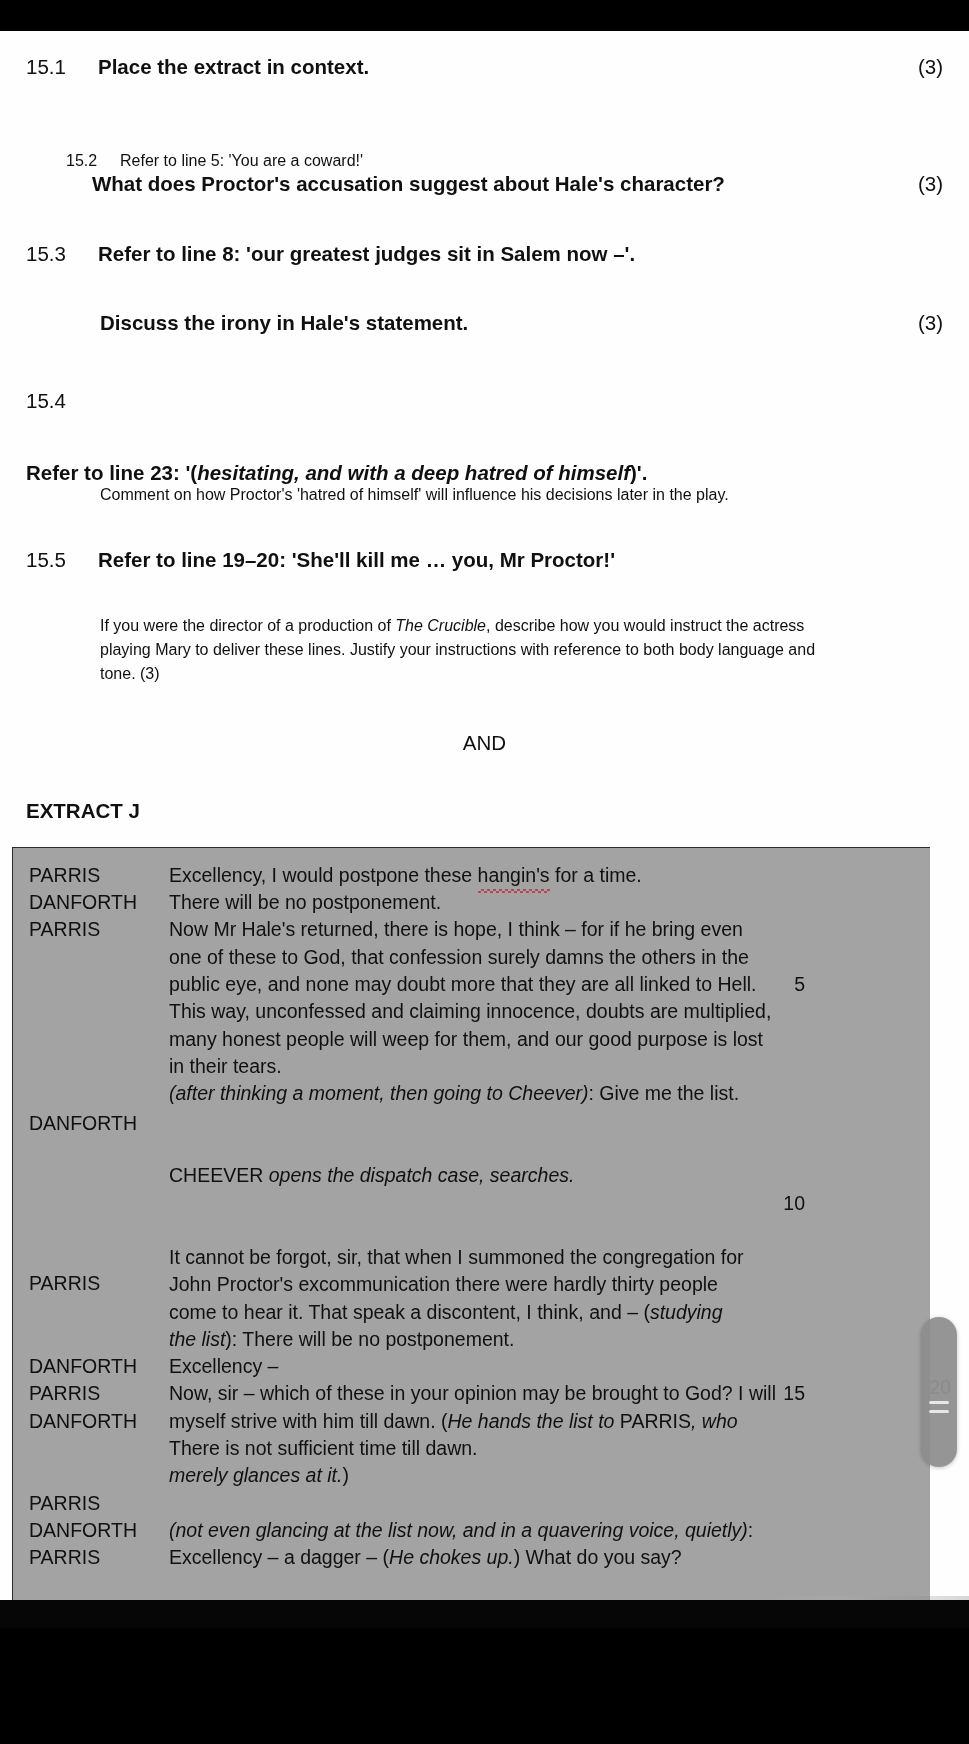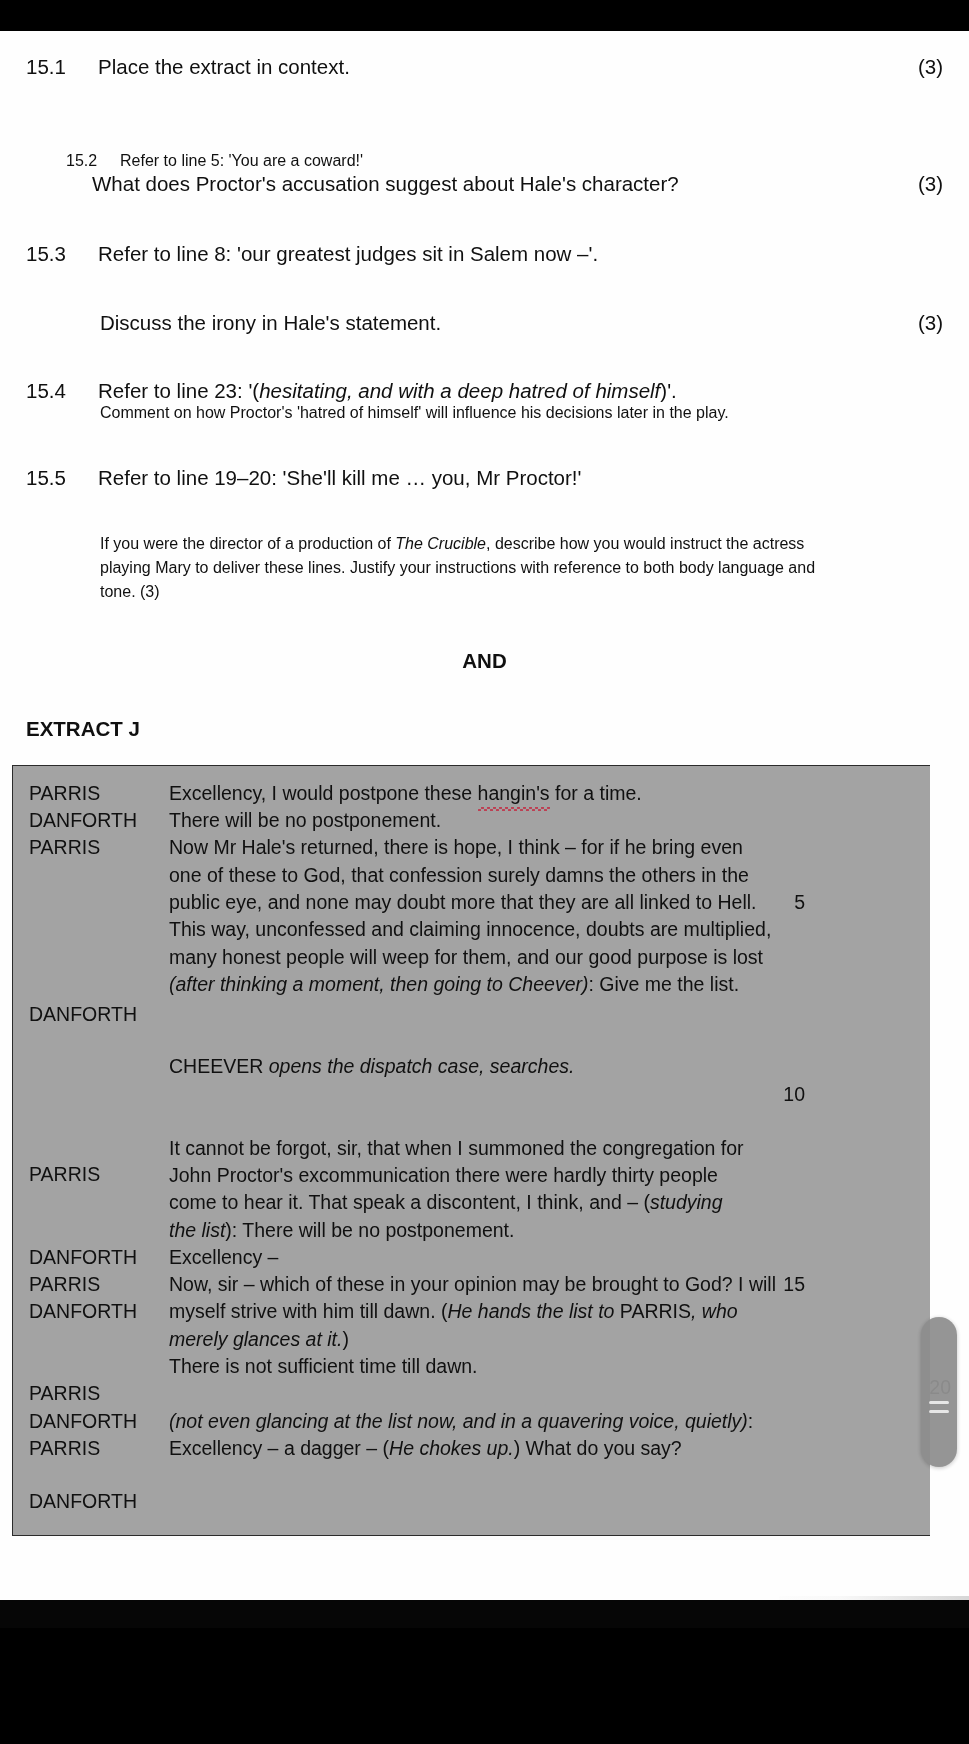--- a/index.html
+++ b/index.html
@@ -47,39 +47,39 @@
     display:flex;
     align-items:flex-start;
     font-size:20.5px;
     line-height:1.34;
   }
   .qnum{
     width:72px;
     flex:0 0 72px;
     font-size:20.5px;
   }
-  .qtext{ flex:1 1 auto; }
+  .qtext{ flex:1 1 auto;font-weight:bold; }
   .marks{
     flex:0 0 auto;
     width:46px;
     text-align:right;
     font-size:20.5px;
   }
   .ital{ font-style:italic; }
 
   .q-151{ margin-top:22px; }
   .q-152-line1{ margin-top:72px; text-align:left; padding-left:40px;}
   .q-152-line2{ padding-left:66px; }
   .q-153{ margin-top:42px; }
   .q-153b{ margin-top:42px; padding-left:74px; }
-  .q-154{ margin-top:40px; }
+  .q-154{ margin-top:50px;flex-direction:column; }
   .q-154b{ padding-left:74px; padding-right:20px; }
   .q-155{ margin-top:42px; }
   .q-155b{ margin-top:40px; padding-left:74px; padding-right:96px; line-height:1.52;}
-  .and-label{ margin-top:44px; text-align:center; font-weight:bold; font-size:20.5px;}
+  .and-label{ margin-top:44px; text-align:center; font-weight:normal; font-size:20.5px;}
   .extract-label{ margin-top:44px; font-weight:bold; font-size:20.5px; padding-left:0px;}
 
   
   .extract-box{
     position:relative;
     margin:24px 0 0 12px;
     border:1.6px solid #2b2b2b;
     border-right:none;
     width:918px;
     box-sizing:border-box;
@@ -235,20 +235,21 @@
       </div>
 
       <div class="ex-row">
         <div class="ex-speaker">PARRIS</div>
         <div class="ex-lines">
           <p>Now Mr Hale's returned, there is hope, I think – for if he bring even</p>
           <p>one of these to God, that confession surely damns the others in the</p>
           <p class="misfit"><span>public eye, and none may doubt more that they are all linked to Hell.</span><span class="lnum" style="top:0">5</span></p>
           <p>This way, unconfessed and claiming innocence, doubts are multiplied,</p>
           <p>many honest people will weep for them, and our good purpose is lost</p>
+          <p>in their tears.</p>
         </div>
       </div>
 
       <div class="ex-row">
         <div class="ex-speaker" style="padding-top:30px">DANFORTH</div>
         <div class="ex-lines">
           <p><span class="ital">(after thinking a moment, then going to Cheever)</span><span>: Give me the list.</span></p>
           <p>&nbsp;</p>
           <p>&nbsp;</p>
           <p class="misfit"><span>CHEEVER </span><span class="ital">opens the dispatch case, searches.</span><span class="lnum" style="top:28px">10</span></p>
@@ -278,22 +279,22 @@
         <div class="ex-speaker">PARRIS</div>
         <div class="ex-lines">
           <p class="misfit"><span>Now, sir – which of these in your opinion may be brought to God? I will</span><span class="lnum" style="top:0">15</span></p>
         </div>
       </div>
 
       <div class="ex-row">
         <div class="ex-speaker">DANFORTH</div>
         <div class="ex-lines">
           <p><span>myself strive with him till dawn. (</span><span class="ital">He hands the list to </span><span>PARRIS</span><span class="ital">, who</span></p>
+          <p>There is not sufficient time till dawn.</p>
           <p><span class="ital">merely glances at it.</span><span>)</span></p>
-          <p>There is not sufficient time till dawn.</p>
         </div>
       </div>
 
       <div class="ex-row">
         <div class="ex-speaker">PARRIS</div>
       </div>
 
       <div class="ex-row">
         <div class="ex-speaker">DANFORTH</div>
         <div class="ex-lines">

